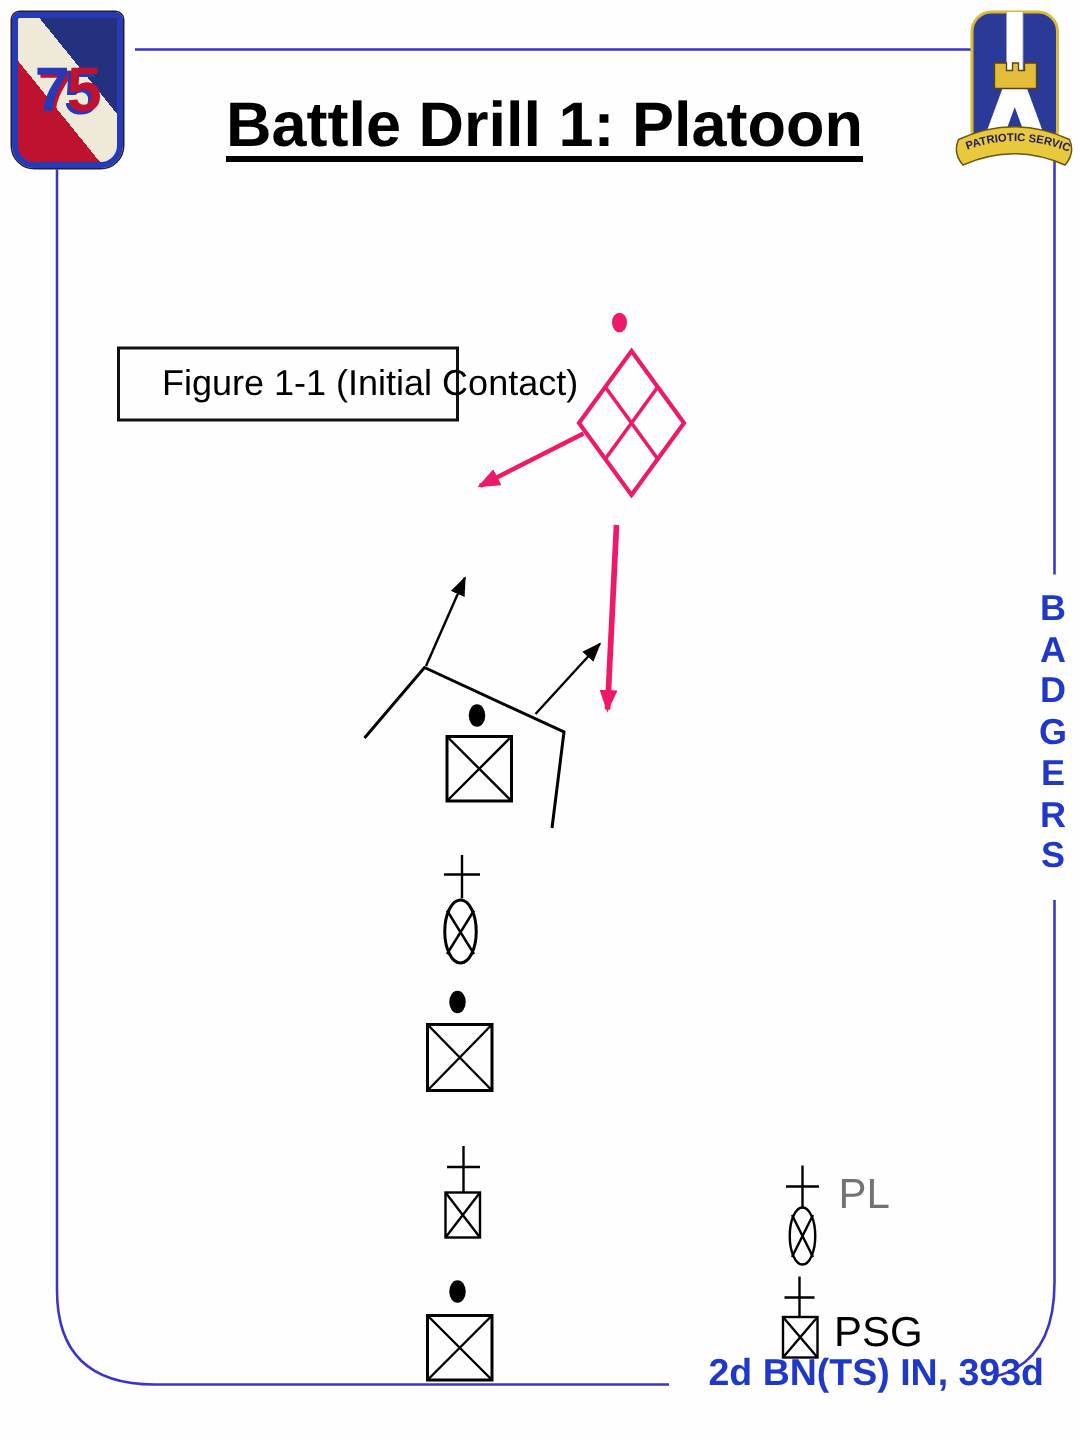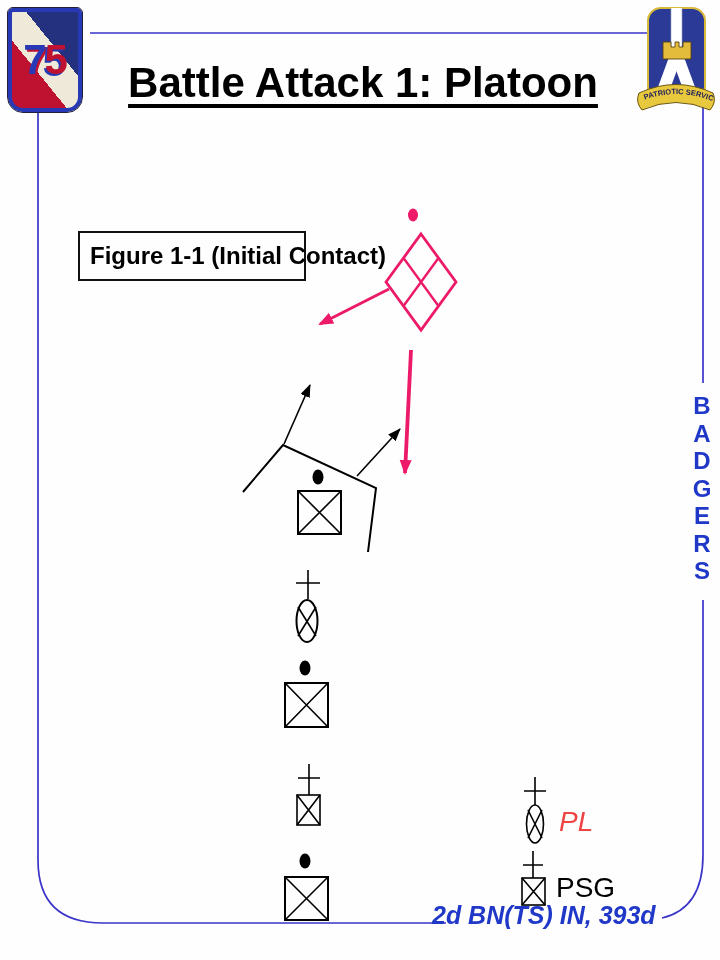--- a/index.html
+++ b/index.html
@@ -36,30 +36,30 @@
 
   .crest{position:absolute;left:634px;top:2px;}
 
   .title{position:absolute;left:80px;top:54px;width:566px;text-align:center;
     font-size:42px;font-weight:bold;color:#000;line-height:58px;}
   .title div{text-decoration:underline;text-decoration-thickness:4px;text-underline-offset:7px;}
 
   .figbox{position:absolute;left:78px;top:231px;width:224px;height:46px;
     border:2px solid #111;}
   .figbox span{display:block;white-space:nowrap;font-size:24px;color:#000;
-    padding-left:10px;line-height:46px;font-weight:bold;}
+    padding-left:28px;line-height:46px;}
 
-  .pl-label{position:absolute;left:559px;top:806px;font-size:28px;color:#ef4444;font-style:italic;}
+  .pl-label{position:absolute;left:559px;top:780px;font-size:28px;color:#737373;}
   .psg-label{position:absolute;left:556px;top:872px;font-size:28px;color:#000;}
 
   .badgers{position:absolute;left:687px;top:392px;width:30px;text-align:center;
     font-size:24px;font-weight:bold;color:var(--text-blue);line-height:27.5px;}
 
-  .footer{position:absolute;left:432px;top:901px;width:264px;text-align:left;
-    font-size:25px;font-weight:bold;color:var(--text-blue);line-height:29px;font-style:italic;}
+  .footer{position:absolute;left:432px;top:901px;width:264px;text-align:right;
+    font-size:25px;font-weight:bold;color:var(--text-blue);line-height:29px;}
 </style>
 </head>
 <body>
 
 <div id="slide">
 
   <svg id="diagram" width="720" height="960" viewBox="0 0 720 960">
     <defs>
       <marker id="mb" markerUnits="userSpaceOnUse" markerWidth="18" markerHeight="14" refX="12" refY="5" orient="auto">
         <path d="M0,0 L13,5 L0,10 Z" style="fill:var(--black)"></path>
@@ -152,21 +152,21 @@
       <path d="M42.5 52 L59 97" stroke="#ffffff" stroke-width="12"></path>
     </g>
     <path d="M29 40 h8 v5 h4 v-5 h4 v5 h4 v-5 h8 v17 h-28 z" fill="#e3bc3c" stroke="#57430e" stroke-width="0.9"></path>
     <path d="M5 91 Q42 74 79 91 Q83 100 76 108 Q42 93 8 108 Q1 100 5 91 Z" fill="#e8c83c" stroke="#6b560f" stroke-width="1"></path>
     <text font-size="7.5" font-weight="bold" fill="#1c1c5e">
       <textPath href="#mottoPath" startOffset="3">PATRIOTIC SERVICE</textPath>
     </text>
   </svg>
 
   <div class="title">
-    <div>Battle Attack 1: Platoon</div>
+    <div>Battle Drill 1: Platoon</div>
   </div>
 
   <div class="figbox">
     <span>Figure 1-1 (Initial Contact)</span>
   </div>
 
   <div class="pl-label">PL</div>
   <div class="psg-label">PSG</div>
 
   <div class="badgers">

